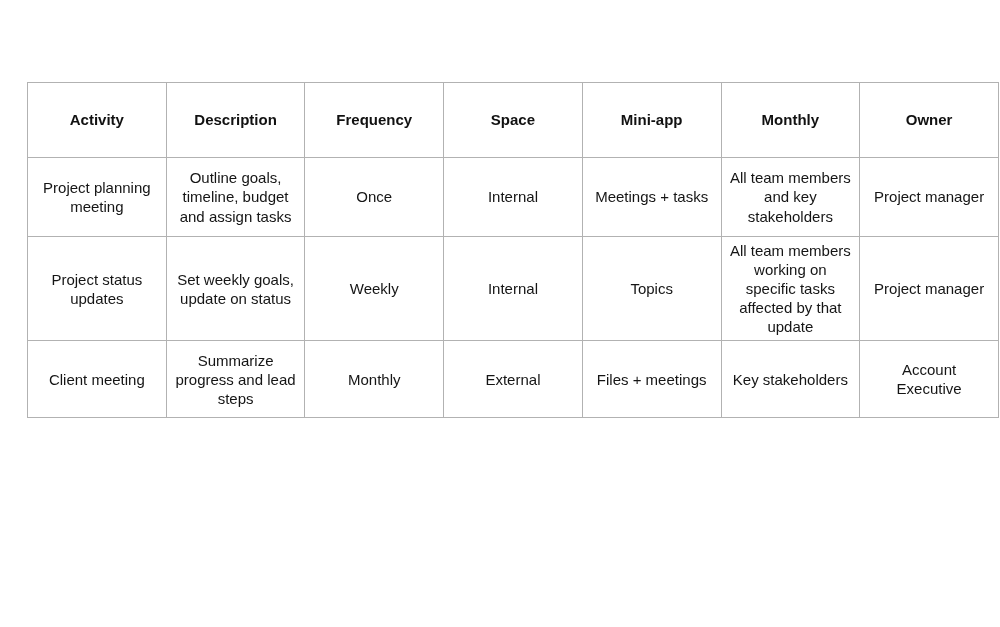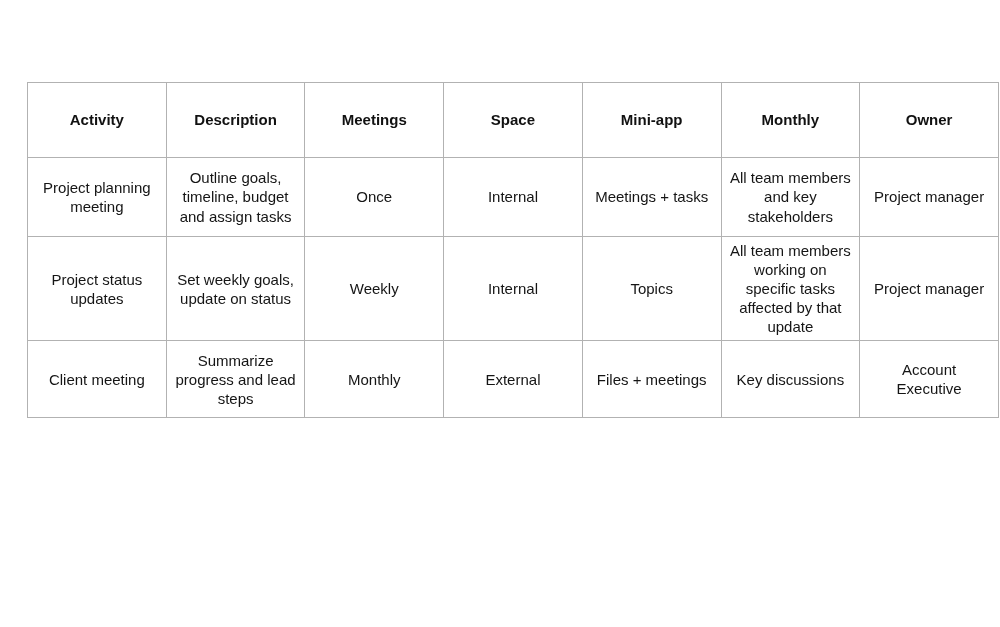--- a/index.html
+++ b/index.html
@@ -52,21 +52,21 @@
 </style>
 </head>
 <body>
 
 <div class="page">
   <table class="comm-table">
     <thead>
       <tr class="row-h">
         <th>Activity</th>
         <th>Description</th>
-        <th>Meetings</th>
+        <th>Frequency</th>
         <th>Space</th>
         <th>Mini-app</th>
         <th>Monthly</th>
         <th>Owner</th>
       </tr>
     </thead>
     <tbody>
       <tr class="row-0">
         <td>Project planning meeting</td>
         <td>Outline goals, timeline, budget and assign tasks</td>
@@ -84,18 +84,18 @@
         <td>Topics</td>
         <td>All team members working on specific tasks affected by that update</td>
         <td>Project manager</td>
       </tr>
       <tr class="row-2">
         <td>Client meeting</td>
         <td>Summarize progress and lead steps</td>
         <td>Monthly</td>
         <td>External</td>
         <td>Files + meetings</td>
-        <td>Key discussions</td>
+        <td>Key stakeholders</td>
         <td>Account Executive</td>
       </tr>
     </tbody>
   </table>
 </div>
 
 </body></html>

